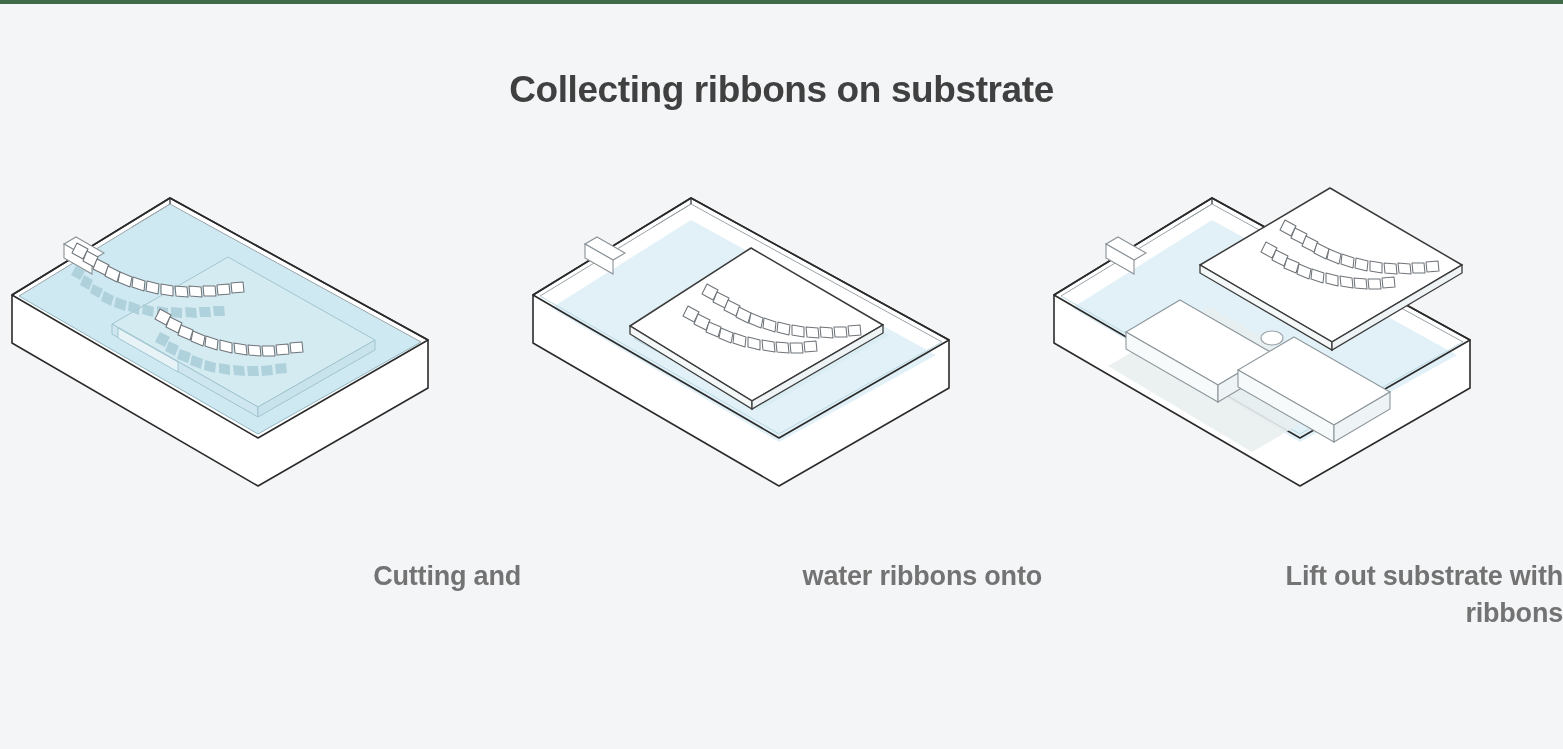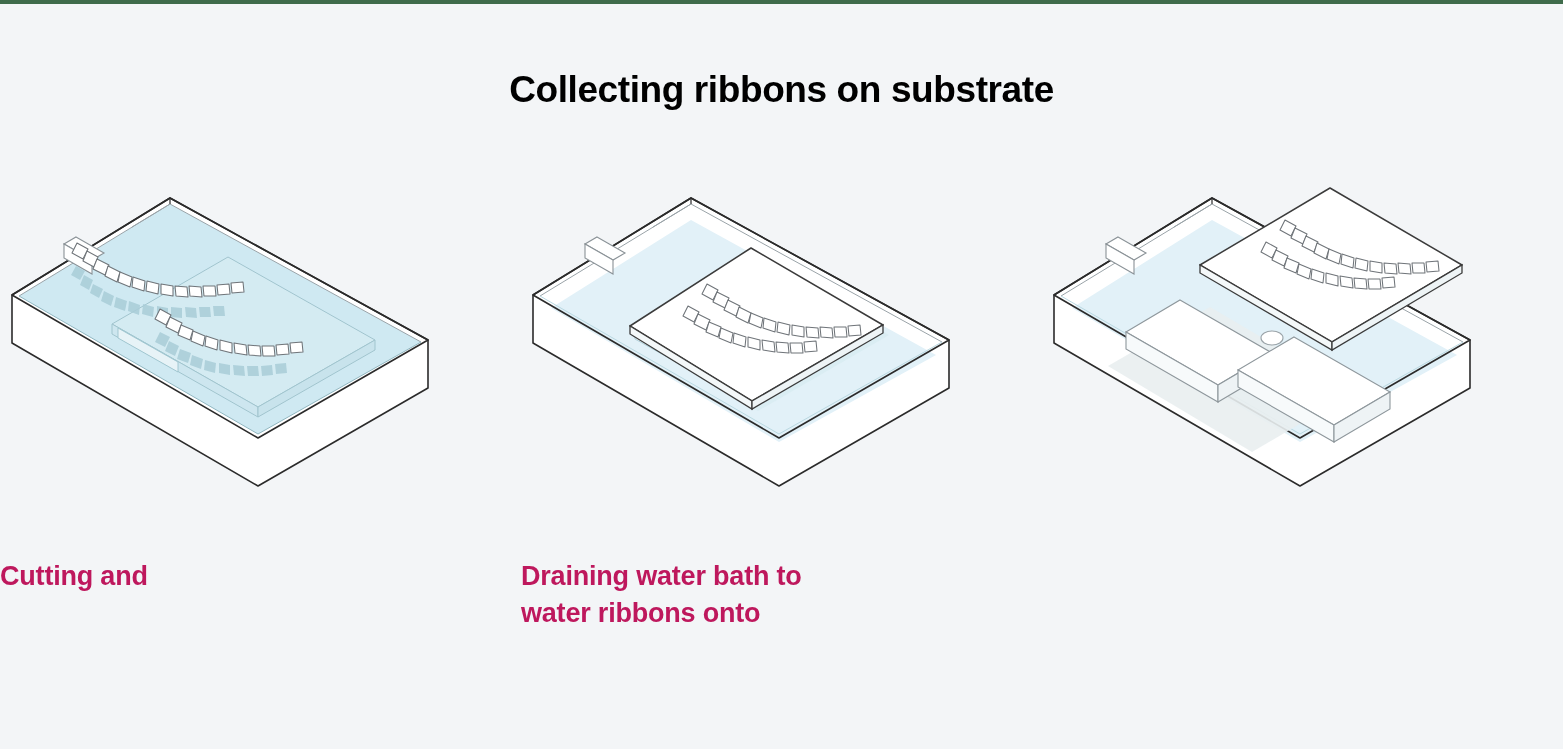--- a/index.html
+++ b/index.html
@@ -22,21 +22,21 @@
     background: #3f6b4b;
   }
   #figure-title {
     position: absolute;
     top: 68px;
     left: 0;
     width: 1563px;
     text-align: center;
     font-size: 37px;
     font-weight: bold;
-    color: #000000;
+    color: #404040;
     letter-spacing: -0.4px;
     line-height: 44px;
   }
   #panels {
     position: absolute;
     top: 180px;
     left: 0;
     width: 1563px;
     height: 500px;
     display: flex;
@@ -55,24 +55,24 @@
     position: relative;
   }
   .panel-figure svg {
     display: block;
   }
   .panel-caption {
     position: absolute;
     top: 378px;
     left: 0;
     width: 521px;
-    text-align: left;
+    text-align: right;
     font-size: 27px;
     font-weight: bold;
-    color: #be185d;
+    color: #737373;
     line-height: 37px;
     letter-spacing: -0.2px;
   }
 </style>
 </head>
 <body>
 
 <div id="top-rule"></div>
 
 <div id="figure-title">Collecting ribbons on substrate</div>
@@ -226,21 +226,20 @@
           <polygon points="213,153 225,157 224,167 212,163"></polygon>
           <polygon points="227,157 239,160 239,170 227,167"></polygon>
           <polygon points="241,160 253,162 254,172 242,170"></polygon>
           <polygon points="255,162 267,163 268,173 256,172"></polygon>
           <polygon points="269,163 281,163 282,173 270,173"></polygon>
           <polygon points="283,162 295,161 296,171 284,172"></polygon>
         </g>
       </svg>
     </div>
     <div class="panel-caption">
-      <div>Draining water bath to</div>
       <div>water ribbons onto</div>
     </div>
   </div>
 
   <div class="panel">
     <div class="panel-figure">
       <svg width="521" height="340" viewBox="0 0 521 340" xmlns="http://www.w3.org/2000/svg">
 
         <polygon points="170,18 428,160 428,208 258,306 12,163 12,115" fill="#ffffff" stroke="#2b2b2b" stroke-width="1.6" stroke-linejoin="round"></polygon>
 
@@ -301,15 +300,19 @@
           <polygon points="257,84 269,89 267,99 255,94"></polygon>
           <polygon points="270,89 282,93 281,103 269,99"></polygon>
           <polygon points="284,93 296,96 296,106 284,103"></polygon>
           <polygon points="298,96 310,98 311,108 299,106"></polygon>
           <polygon points="312,98 324,99 325,109 313,108"></polygon>
           <polygon points="326,99 338,99 339,109 327,109"></polygon>
           <polygon points="340,98 352,97 353,107 341,108"></polygon>
         </g>
       </svg>
     </div>
+    <div class="panel-caption">
+      <div>Lift out substrate with</div>
+      <div>ribbons</div>
+    </div>
   </div>
 
 </div>
 
 </body></html>

